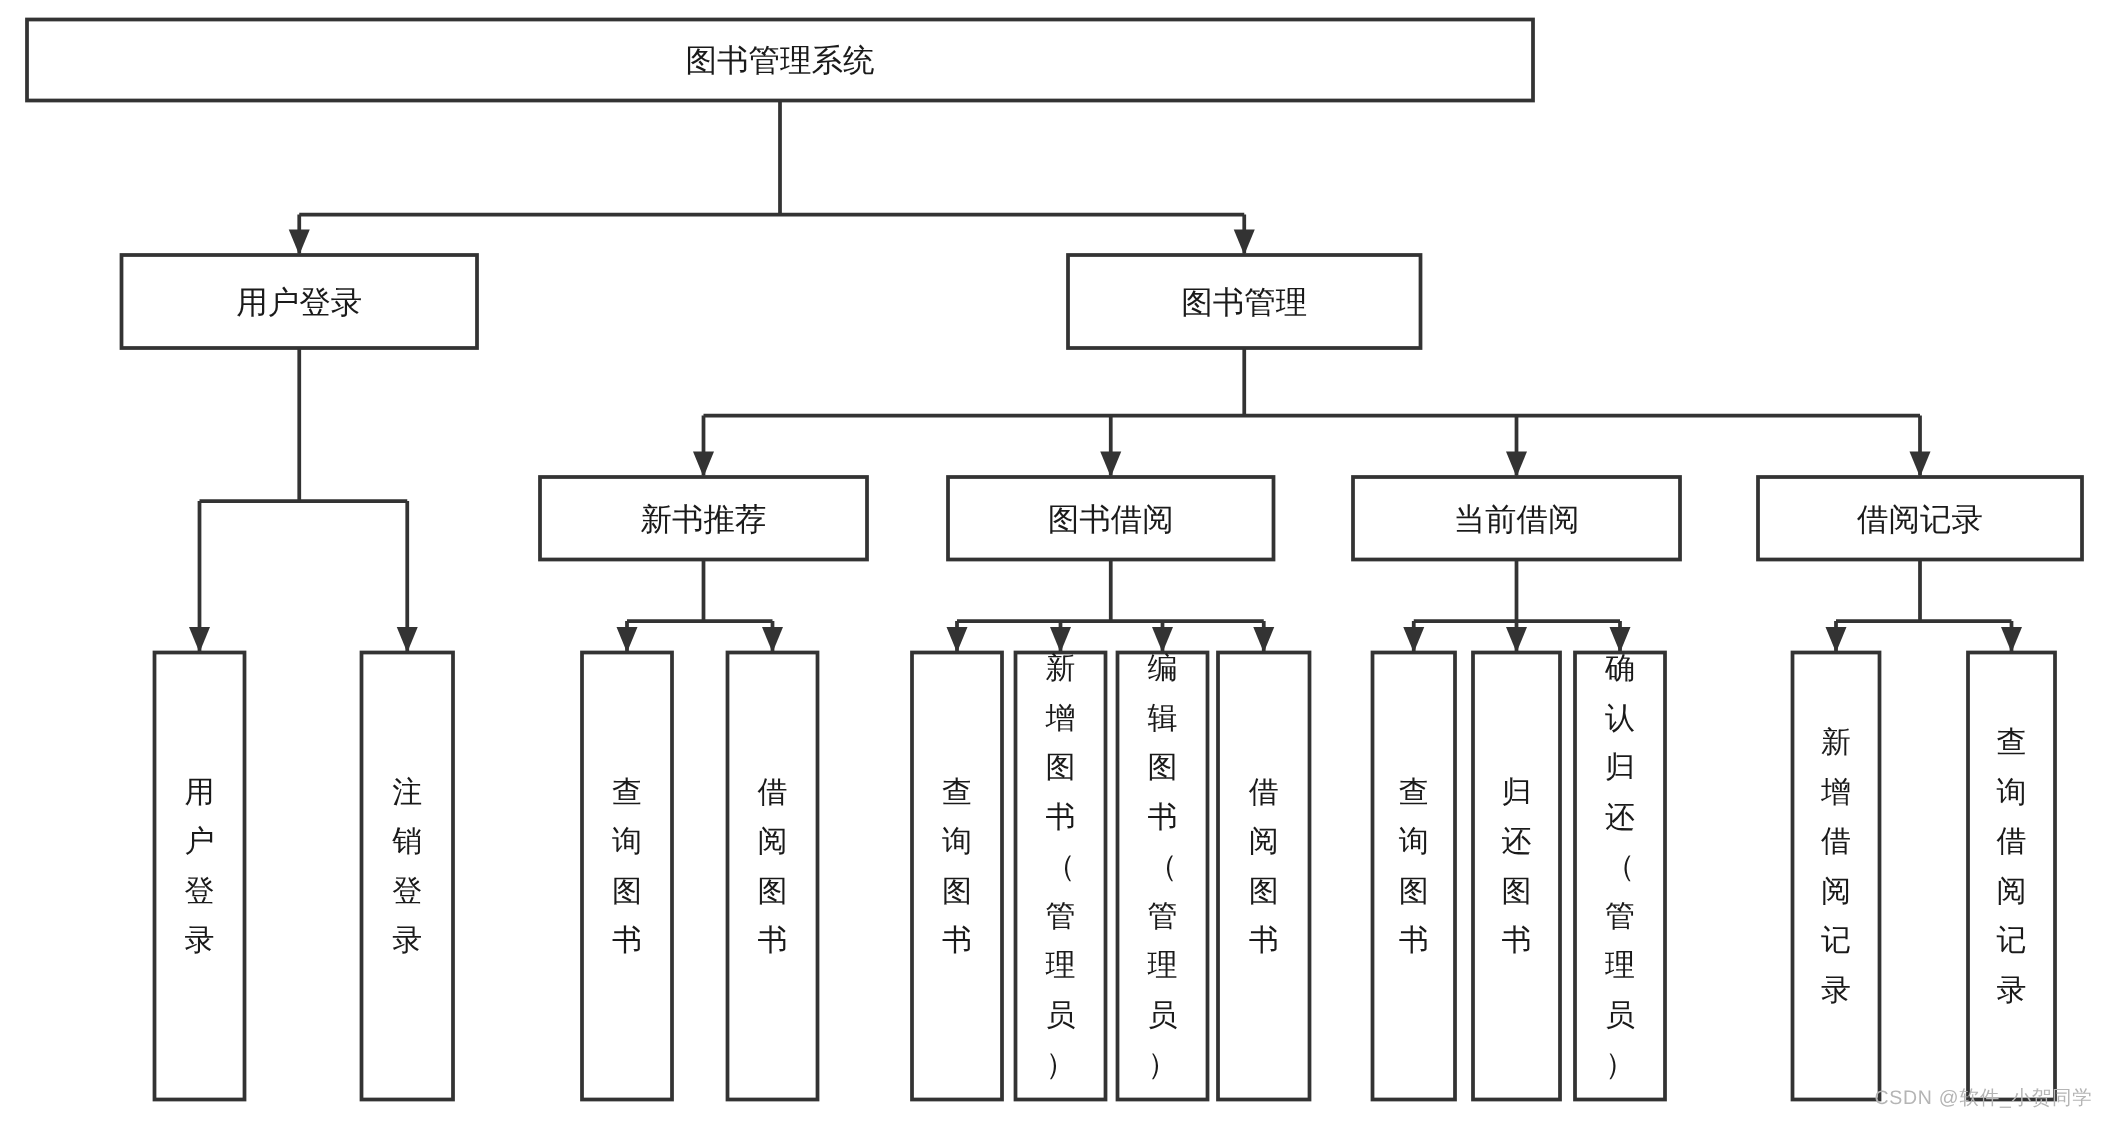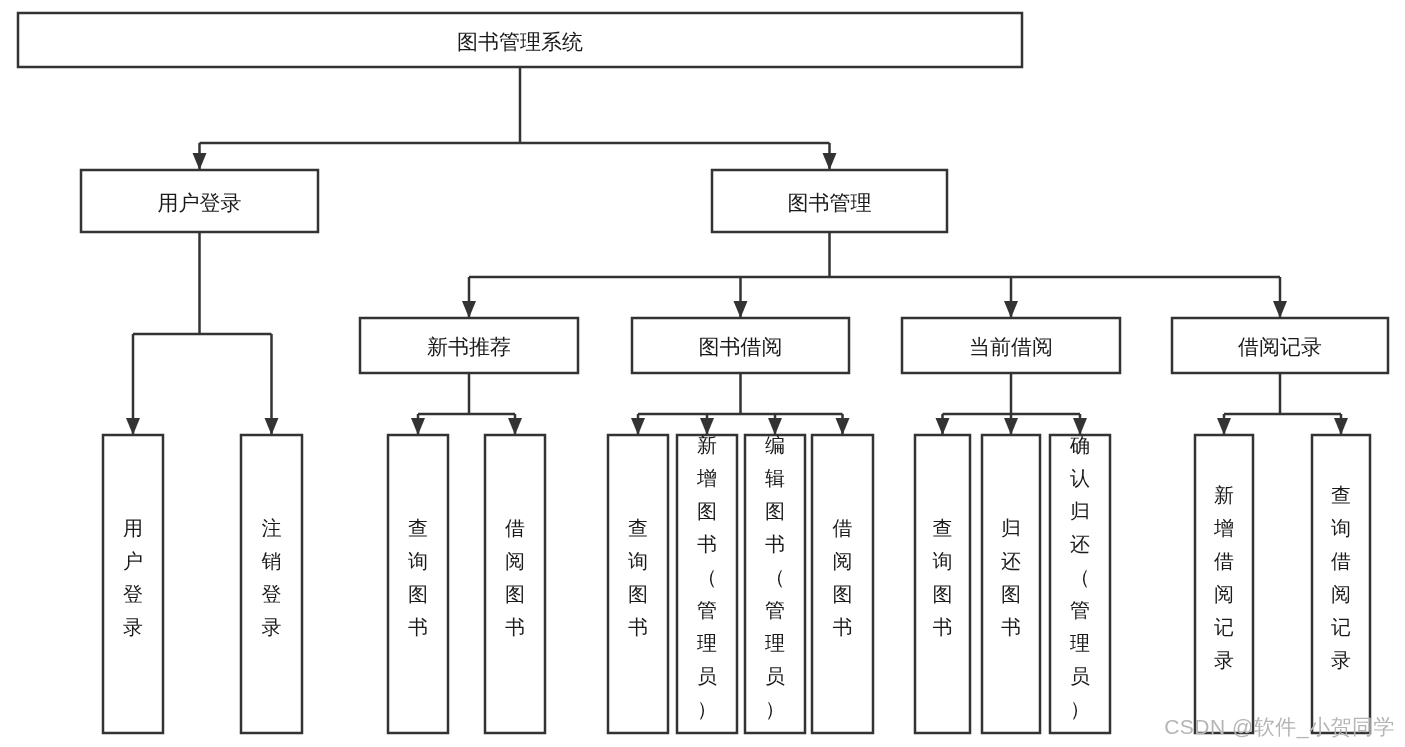--- a/index.html
+++ b/index.html
@@ -53,21 +53,21 @@
     font-family: "Liberation Sans", "DejaVu Sans", sans-serif;
     font-size: 20px;
     fill: #1a1a1a;
     text-anchor: middle;
   }
   .watermark {
     position: absolute;
     right: 10px;
     bottom: 6px;
     font-family: "Liberation Sans", "DejaVu Sans", sans-serif;
-    font-size: 21px;
+    font-size: 13px;
     color: #b5b5b5;
     letter-spacing: 0.5px;
     white-space: nowrap;
     user-select: none;
   }
 </style>
 </head>
 <body>
 
 <div id="diagram-root">

